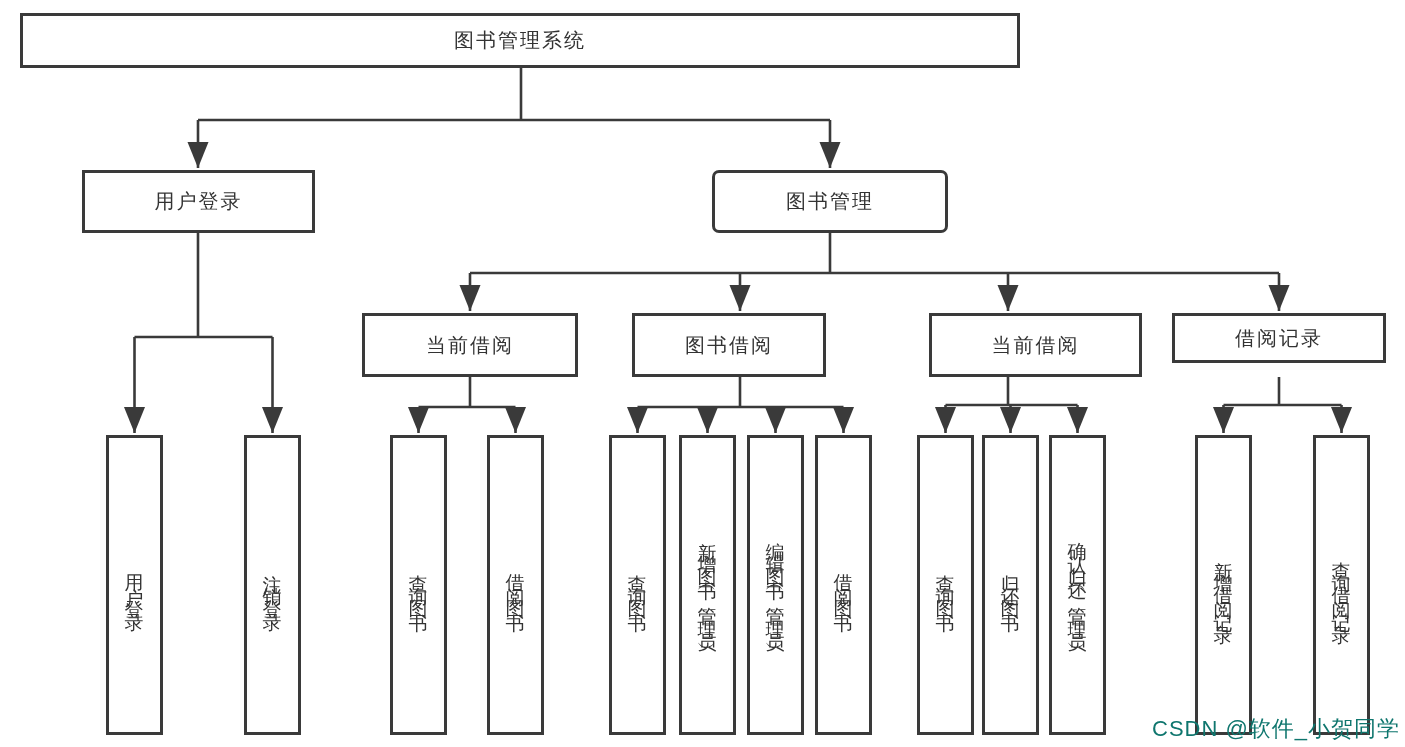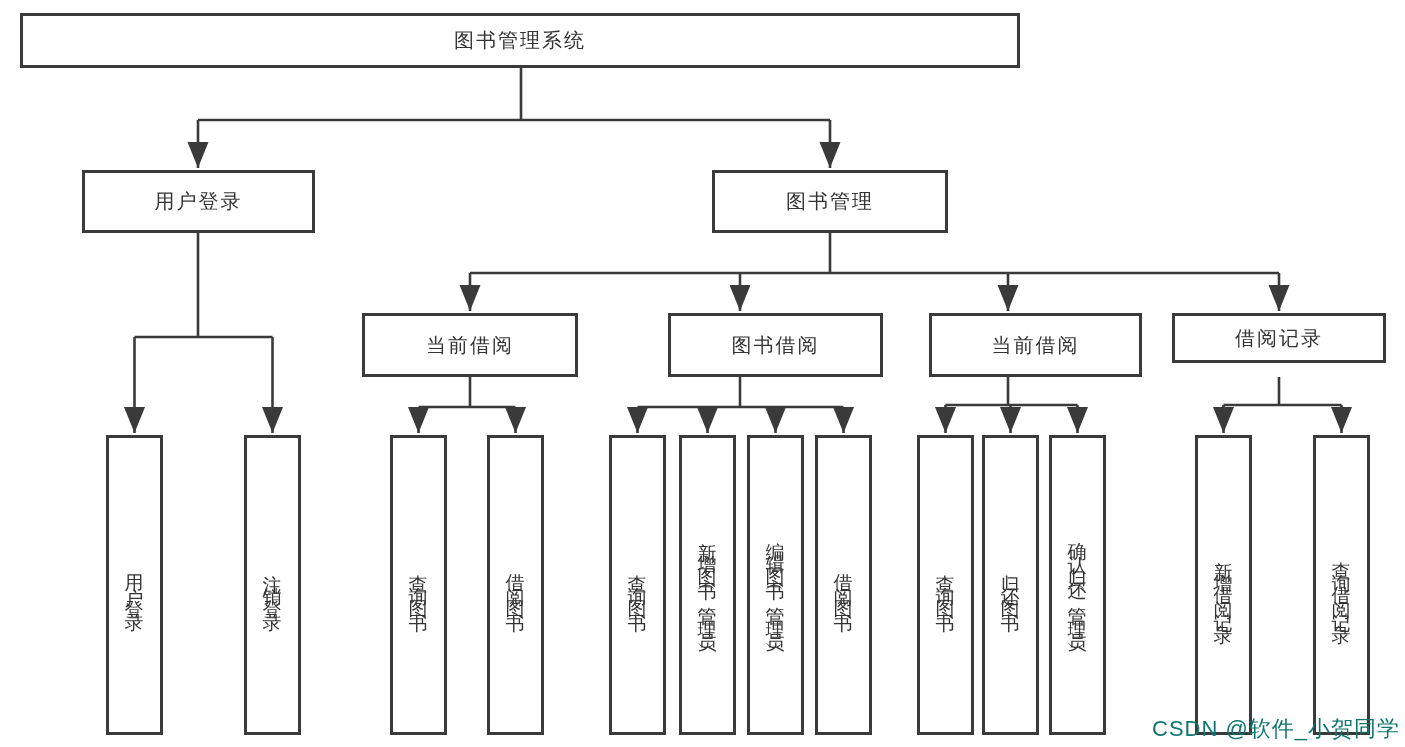--- a/index.html
+++ b/index.html
@@ -35,23 +35,23 @@
     writing-mode: vertical-rl;
     text-orientation: mixed;
     font-size: 19px;
     letter-spacing: 13px;
     white-space: normal;
     line-height: 1;
   }
   
   .n-root   { left: 20px;  top: 13px;  width: 1000px; height: 55px; }
   .n-login  { left: 82px;  top: 170px; width: 233px;  height: 63px; }
-  .n-mgmt   { left: 712px; top: 170px; width: 236px;  height: 63px; }
+  .n-mgmt   { left: 712px; top: 170px; width: 236px;  height: 63px; border-radius: 7px; }
   .n-newbook{ left: 362px; top: 313px; width: 216px;  height: 64px; }
-  .n-borrow { left: 632px; top: 313px; width: 215px;  height: 64px; margin-left: 36px; }
+  .n-borrow { left: 632px; top: 313px; width: 194px;  height: 64px; }
   .n-current{ left: 929px; top: 313px; width: 213px;  height: 64px; }
   .n-record { left: 1172px;top: 313px; width: 214px;  height: 50px; }
   .leaf { top: 435px; width: 57px; height: 300px; }
   .l1  { left: 106px; }
   .l2  { left: 244px; }
   .l3  { left: 390px; }
   .l4  { left: 487px; }
   .l5  { left: 609px; }
   .l6  { left: 679px; }
   .l7  { left: 747px; }

